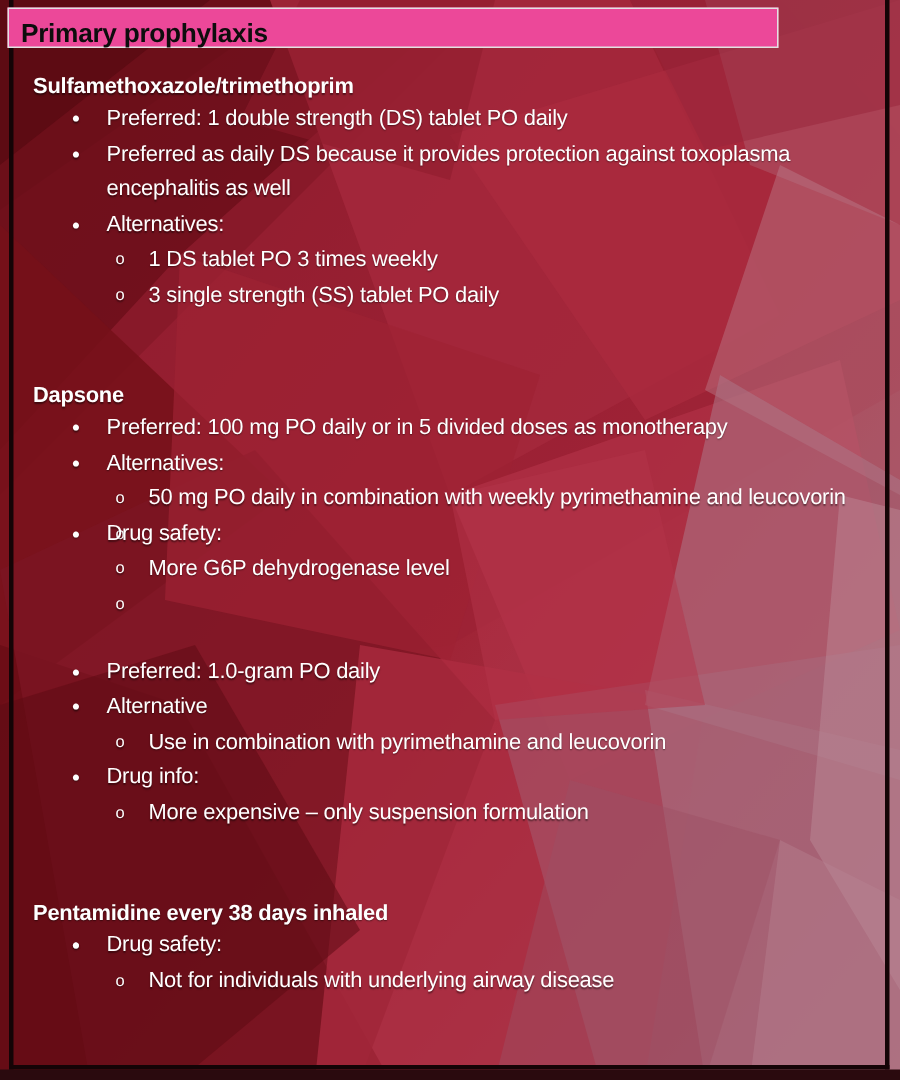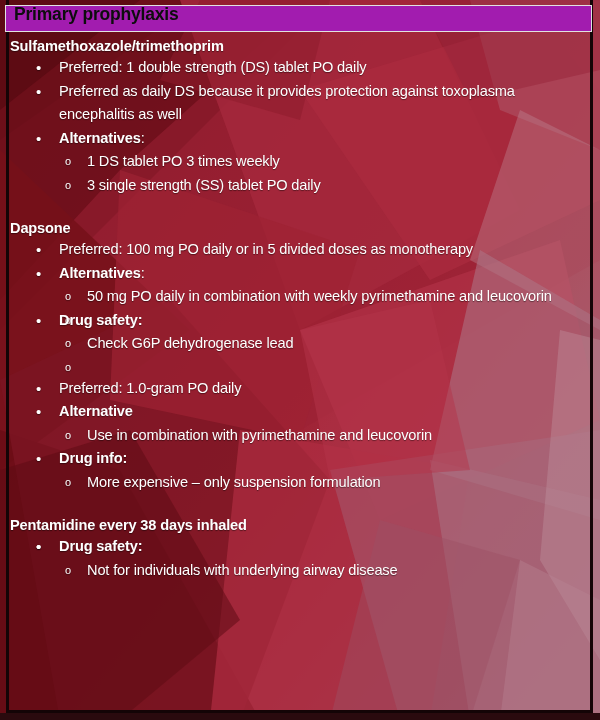--- a/index.html
+++ b/index.html
@@ -53,28 +53,28 @@
     height: 7px;
     background: #2a0a0e;
     z-index: 4;
   }
 
   
   #title-bar {
     position: absolute;
     left: 5px;
     top: 5px;
-    width: 587px;
+    width: 514px;
     height: 27px;
-    background: #a21caf;
+    background: #ec4899;
     border: 1px solid #e2e2e2;
     box-sizing: border-box;
     z-index: 5;
     display: flex;
-    align-items: flex-start;
+    align-items: flex-end;
   }
   #title-text {
     color: #0d0d0d;
     font-size: 17.5px;
     font-weight: bold;
     letter-spacing: -0.2px;
     padding-left: 8px;
     line-height: 1;
     white-space: nowrap;
   }
@@ -82,21 +82,21 @@
   
   #content {
     position: absolute;
     left: 10px;
     top: 36px;
     width: 575px;
     z-index: 2;
     color: #ffffff;
   }
 
-  .block { margin: 0; padding: 0; }
+  .block { margin: 12px; padding: 0; }
 
   .sec-head {
     font-size: 14.6px;
     font-weight: bold;
     line-height: 20px;
     letter-spacing: -0.15px;
     text-shadow: 0 1px 1px rgba(0,0,0,.45);
     white-space: nowrap;
   }
 
@@ -137,21 +137,21 @@
     text-shadow: 0 1px 1px rgba(0,0,0,.45);
   }
   ul.lvl2 > li.b2 > .marker2 {
     position: absolute;
     left: 6px;
     top: 0;
     font-size: 11px;
     line-height: 23.5px;
   }
 
-  .bold { font-weight: bold; }
+  .bold { font-weight: normal; }
   .spacer { height: 21px; }
 </style>
 </head>
 <body>
 
 <div id="slide">
 
   <svg id="bg" viewBox="0 0 600 720" preserveAspectRatio="none">
     <defs>
       <linearGradient id="gBase" x1="0" y1="0" x2="1" y2="1">
@@ -247,21 +247,21 @@
               <span class="marker2">o</span>
             </li>
           </ul>
         </li>
         <li class="b1">
           <span class="marker1">•</span>
           <span class="bold">Drug safety:</span>
           <ul class="lvl2">
             <li class="b2">
               <span class="marker2">o</span>
-              <span>Check G6P dehydrogenase lead</span>
+              <span>More G6P dehydrogenase level</span>
             </li>
             <li class="b2">
               <span class="marker2">o</span>
             </li>
           </ul>
         </li>
       </ul>
     </div>
 
     <div class="spacer"></div>

